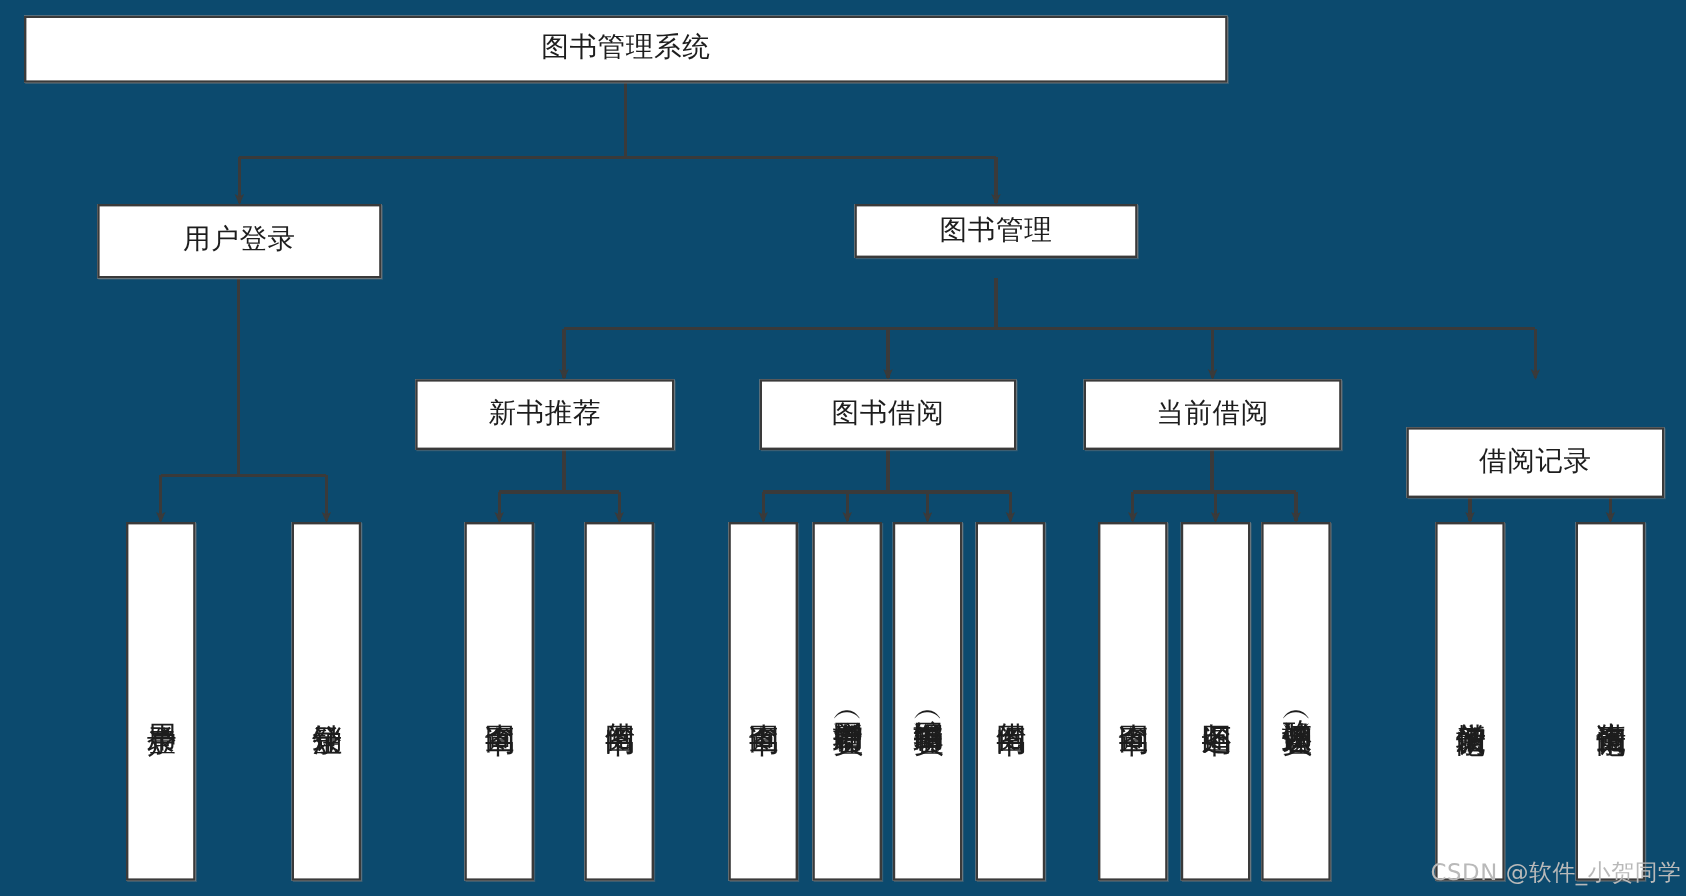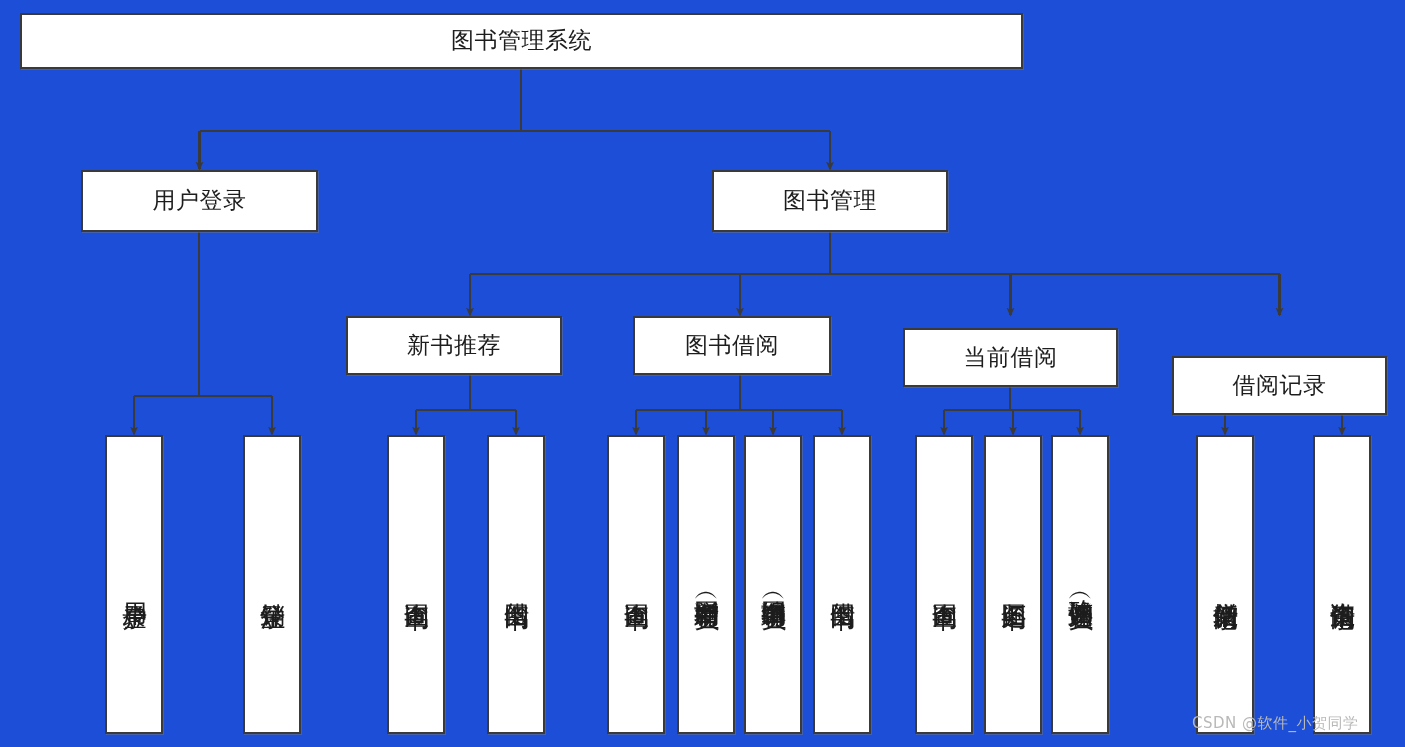--- a/index.html
+++ b/index.html
@@ -9,21 +9,21 @@
     background: #ffffff;
   }
   body {
     font-family: "DejaVu Sans", "Liberation Sans", sans-serif;
     -webkit-font-smoothing: antialiased;
   }
   #canvas {
     position: relative;
     width: 1405px;
     height: 747px;
-    background: #1d4ed8;
+    background: #0c4a6e;
     overflow: hidden;
   }
   #edges {
     position: absolute;
     left: 0;
     top: 0;
     width: 1405px;
     height: 747px;
     pointer-events: none;
   }
@@ -59,21 +59,21 @@
   .node.vert .lbl {
     writing-mode: vertical-rl;
     text-orientation: upright;
     font-size: 25px;
     line-height: 1.06;
     letter-spacing: 1px;
     white-space: nowrap;
   }
   .watermark {
     position: absolute;
-    font-size: 15px;
+    font-size: 19px;
     color: #b9b9b9;
     white-space: nowrap;
     letter-spacing: 0.5px;
     pointer-events: none;
   }
 </style>
 </head>
 <body>
 
 <div id="canvas">
@@ -119,30 +119,30 @@
       <line x1="1342" y1="410" x2="1342" y2="434" stroke="#3a3a3a" stroke-width="2.6" shape-rendering="crispEdges" marker-end="url(#arw)"></line>
     </svg>
 
   <div id="nodes-layer">
       <div class="node root horiz" style="left: 20px; top: 13px; width: 1003px; height: 56px;">
         <span class="lbl">图书管理系统</span>
       </div>
       <div class="node level2 horiz" style="left: 81px; top: 170px; width: 237px; height: 62px;">
         <span class="lbl">用户登录</span>
       </div>
-      <div class="node level2 horiz" style="left: 712px; top: 170px; width: 236px; height: 62px;">
+      <div class="node level2 horiz" style="left: 712px; top: 170px; width: 236px; height: 45px;">
         <span class="lbl">图书管理</span>
       </div>
       <div class="node level3 horiz" style="left: 346px; top: 316px; width: 216px; height: 59px;">
         <span class="lbl">新书推荐</span>
       </div>
-      <div class="node level3 horiz" style="left: 633px; top: 316px; width: 198px; height: 59px;">
+      <div class="node level3 horiz" style="left: 633px; top: 316px; width: 214px; height: 59px;">
         <span class="lbl">图书借阅</span>
       </div>
-      <div class="node level3 horiz" style="left: 903px; top: 328px; width: 215px; height: 59px;">
+      <div class="node level3 horiz" style="left: 903px; top: 316px; width: 215px; height: 59px;">
         <span class="lbl">当前借阅</span>
       </div>
       <div class="node level3 horiz" style="left: 1172px; top: 316px; width: 215px; height: 59px; margin-top: 40px;">
         <span class="lbl">借阅记录</span>
       </div>
       <div class="node leaf vert" style="left: 105px; top: 435px; width: 58px; height: 299px;">
         <span class="lbl">用户登录</span>
       </div>
       <div class="node leaf vert" style="left: 243px; top: 435px; width: 58px; height: 299px;">
         <span class="lbl">注销登录</span>

